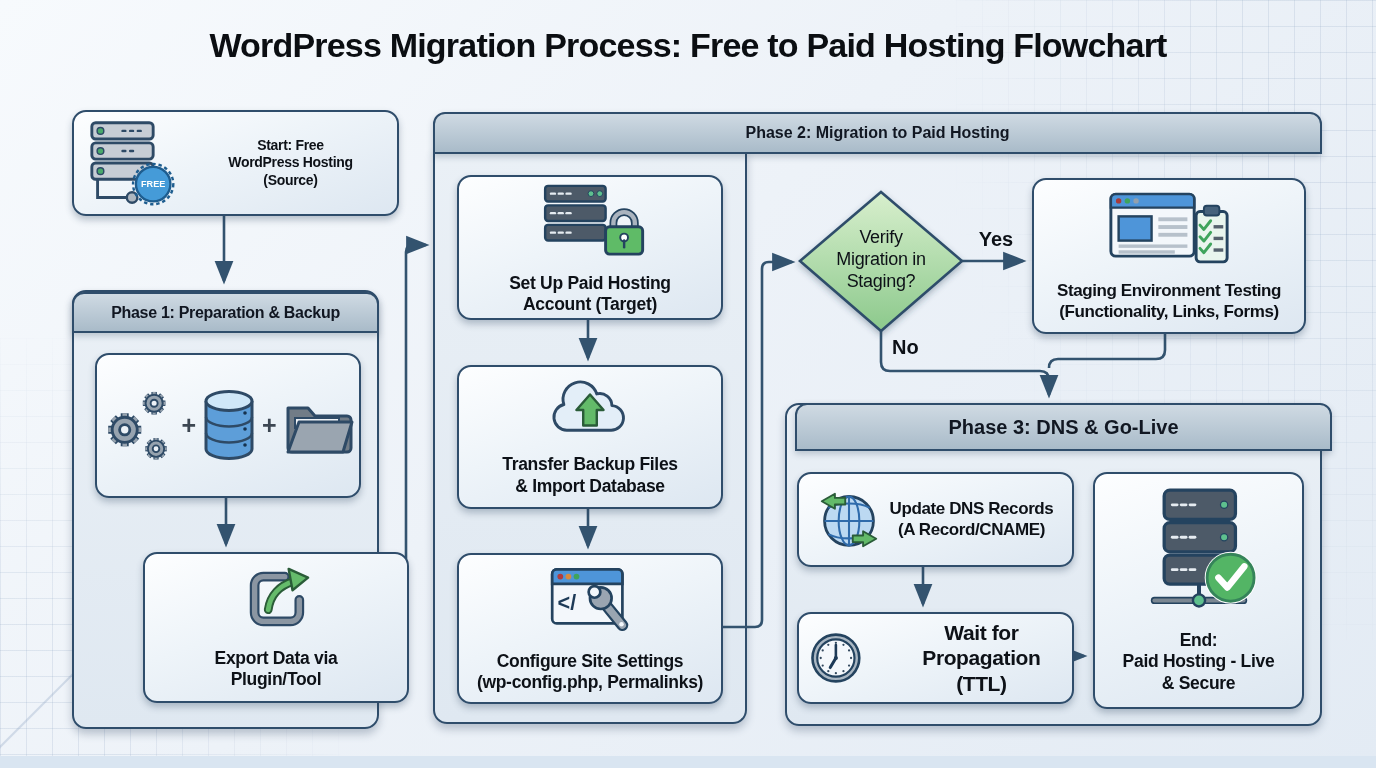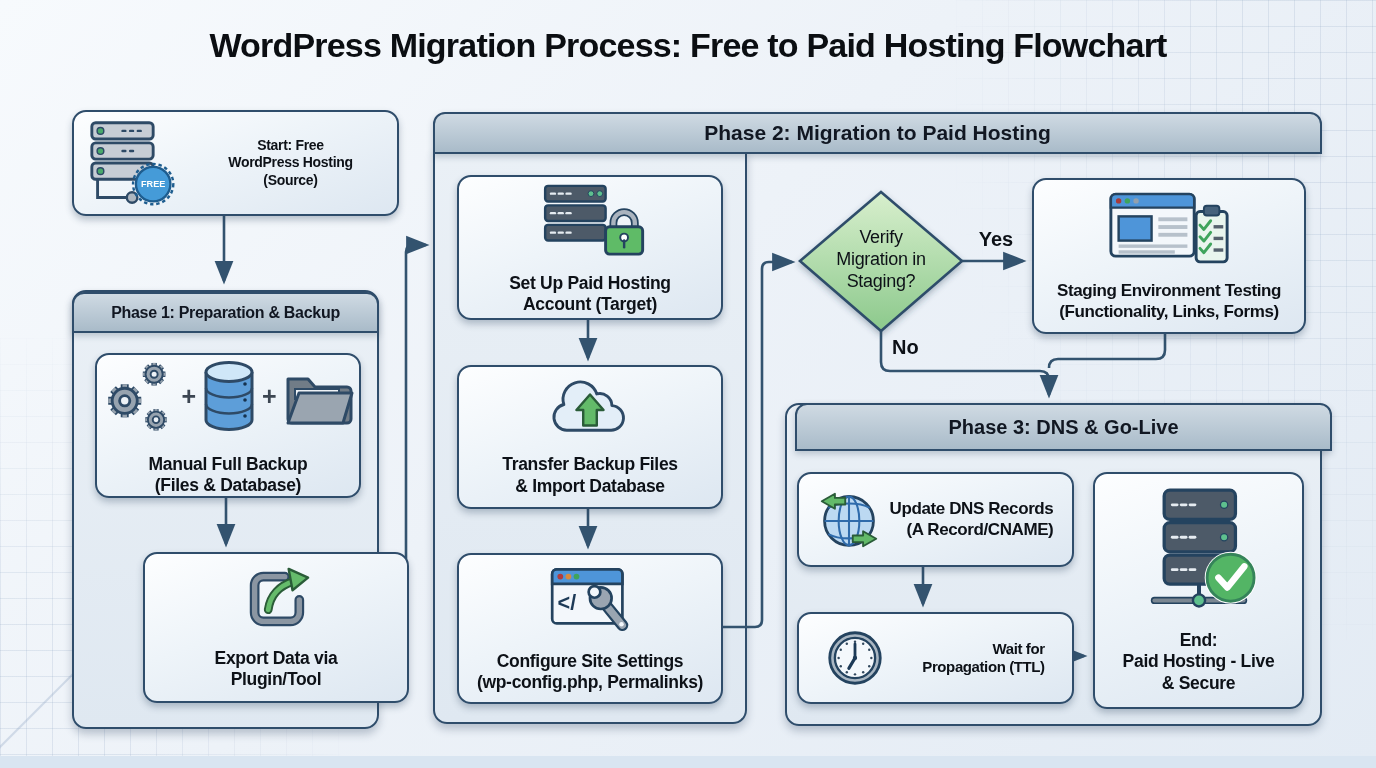--- a/index.html
+++ b/index.html
@@ -29,21 +29,21 @@
     display:flex;align-items:center;justify-content:center;
     font-weight:bold;color:#111722;box-shadow:0 3px 6px rgba(44,66,92,.25);}
   .node{position:absolute;z-index:3;border:2.5px solid #2f4d6b;border-radius:14px;
     background:linear-gradient(160deg,#fdfeff 0%,#eef4f9 45%,#dde7f1 100%);
     box-shadow:0 4px 7px rgba(44,66,92,.30);
     display:flex;align-items:center;justify-content:center;}
   .node.col{flex-direction:column;gap:15px;}
   .node.row{flex-direction:row;gap:10px;padding:0 10px;}
   .node-label{font-weight:bold;color:#0d1117;font-size:17.5px;line-height:1.22;
     letter-spacing:-0.3px;text-align:center;white-space:pre-line;}
-  .node-label.left{text-align:right;}
+  .node-label.left{text-align:center;}
   .icon-row{display:flex;align-items:center;gap:6px;}
   .plus{font-size:25px;font-weight:bold;color:#3c4652;line-height:1;}
   #connectors{position:absolute;left:0;top:0;z-index:2;pointer-events:none;}
   .edge-label{position:absolute;z-index:3;font-weight:bold;font-size:20px;color:#0d1117;}
   #decision-label{position:absolute;z-index:3;left:811px;top:227px;width:140px;
     text-align:center;font-weight:normal;font-size:18px;line-height:1.22;color:#0d1117;
     white-space:pre-line;letter-spacing:-0.3px;}
 </style>
 </head>
 <body>
@@ -55,21 +55,21 @@
   <div id="bottom-strip"></div>
 
   <div id="title">WordPress Migration Process: Free to Paid Hosting Flowchart</div>
 
   <div class="phase" style="left:72px;top:290px;width:303px;height:435px;"></div>
   <div class="phase-header" style="left:72px;top:292px;width:303px;height:37px;border-radius:12px 12px 0 0;font-size:16px;letter-spacing:-0.3px;">
       <span>Phase 1: Preparation &amp; Backup</span>
     </div>
 
   <div class="phase" style="left:433px;top:150px;width:310px;height:572px;border-top:none;border-radius:0 0 14px 14px;box-shadow:0 5px 9px rgba(44,66,92,.28);"></div>
-  <div class="phase-header" style="left:433px;top:112px;width:885px;height:38px;border-radius:12px 12px 0 0;font-size:21px;">
+  <div class="phase-header" style="left:433px;top:112px;width:885px;height:38px;border-radius:12px 12px 0 0;font-size:16px;">
       <span>Phase 2: Migration to Paid Hosting</span>
     </div>
 
   <div class="phase" style="left:785px;top:403px;width:533px;height:319px;"></div>
   <div class="phase-header" style="left:795px;top:403px;width:533px;height:44px;border-radius:12px 12px 0 0;font-size:20px;">
       <span>Phase 3: DNS &amp; Go-Live</span>
     </div>
 
   <svg id="connectors" width="1376" height="768" viewBox="0 0 1376 768">
     <defs>
@@ -169,22 +169,20 @@
           <circle cx="43" cy="39" r="1.8" fill="#16324e"></circle>
           <circle cx="43" cy="55" r="1.8" fill="#16324e"></circle>
       </svg>
       <span class="plus">+</span>
       <svg width="72" height="60" viewBox="0 0 72 60">
         <path d="M5,12 h20 l7,8 h32 a4,4 0 0 1 4,4 v28 a4,4 0 0 1 -4,4 H9 a4,4 0 0 1 -4,-4 z" fill="#717c87" stroke="#2e4a66" stroke-width="3" stroke-linejoin="round"></path>
         <rect x="12" y="22" width="44" height="10" fill="#eef2f6" stroke="#2e4a66" stroke-width="2"></rect>
         <polygon points="16,26 69,26 60,56 5,56" fill="#9aa5b0" stroke="#2e4a66" stroke-width="3" stroke-linejoin="round"></polygon>
       </svg>
     </div>
-    <div class="node-label">Manual Full Backup
-(Files &amp; Database)</div>
   </div>
 
   <div class="node col" style="left:95px;top:552px;width:262px;height:147px;margin-left:48px;">
     <svg width="68" height="68" viewBox="0 0 70 70">
       <path d="M44,12 H22 a9,9 0 0 0 -9,9 v28 a9,9 0 0 0 9,9 h28 a9,9 0 0 0 9,-9 V36" fill="none" stroke="#2e4a66" stroke-width="10" stroke-linecap="round"></path>
       <path d="M44,12 H22 a9,9 0 0 0 -9,9 v28 a9,9 0 0 0 9,9 h28 a9,9 0 0 0 9,-9 V36" fill="none" stroke="#8b96a2" stroke-width="5.5" stroke-linecap="round"></path>
       <path d="M27,46 C29,31 39,21 53,17" fill="none" stroke="#2a5c38" stroke-width="9" stroke-linecap="round"></path>
       <path d="M27,46 C29,31 39,21 53,17" fill="none" stroke="#65bb6b" stroke-width="5" stroke-linecap="round"></path>
       <polygon points="48,4 68,13 52,26" fill="#65bb6b" stroke="#2a5c38" stroke-width="2.5" stroke-linejoin="round"></polygon>
     </svg>
@@ -311,21 +309,21 @@
           <circle cx="22.25" cy="46.2" r="1.3"></circle>
           <circle cx="15.8" cy="39.75" r="1.3"></circle>
         <circle cx="13.5" cy="31" r="1.3"></circle>
           <circle cx="15.8" cy="22.25" r="1.3"></circle>
           <circle cx="22.25" cy="15.8" r="1.3"></circle>
       </g>
       <line x1="31" y1="31" x2="31" y2="16" stroke="#1d3a57" stroke-width="3" stroke-linecap="round"></line>
       <line x1="31" y1="31" x2="24.5" y2="42" stroke="#1d3a57" stroke-width="3.5" stroke-linecap="round"></line>
       <circle cx="31" cy="31" r="2.3" fill="#1d3a57"></circle>
     </svg>
-    <div class="node-label left" style="font-size:15px;letter-spacing:-0.4px;margin-left:28px;">Wait for
+    <div class="node-label left" style="font-size:21px;letter-spacing:-0.4px;margin-left:28px;">Wait for
 Propagation (TTL)</div>
   </div>
 
   <div class="node col" style="left:1093px;top:472px;width:207px;height:233px;">
     <svg width="122" height="128" viewBox="0 0 150 158">
       <rect x="32" y="4" width="88" height="36" rx="7" fill="#4d5a68" stroke="#24435f" stroke-width="4"></rect>
       <rect x="32" y="44" width="88" height="36" rx="7" fill="#4d5a68" stroke="#24435f" stroke-width="4"></rect>
       <rect x="32" y="84" width="88" height="36" rx="7" fill="#4d5a68" stroke="#24435f" stroke-width="4"></rect>
       <g stroke="#e6ecf1" stroke-width="3.5" stroke-linecap="round">
         <line x1="42" y1="22" x2="48" y2="22"></line>

